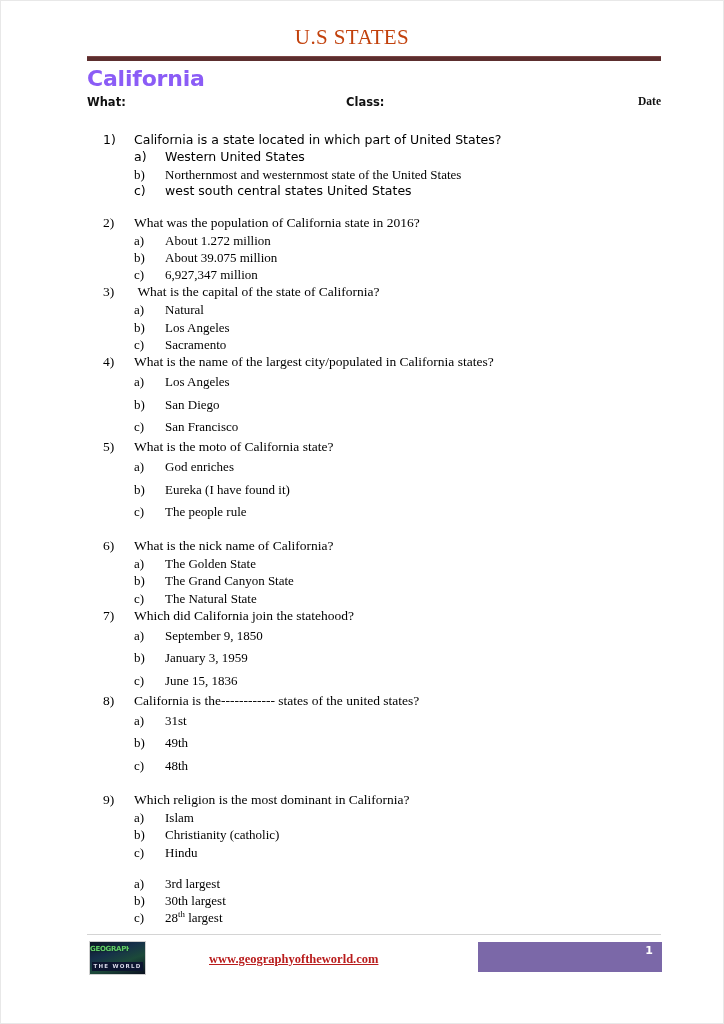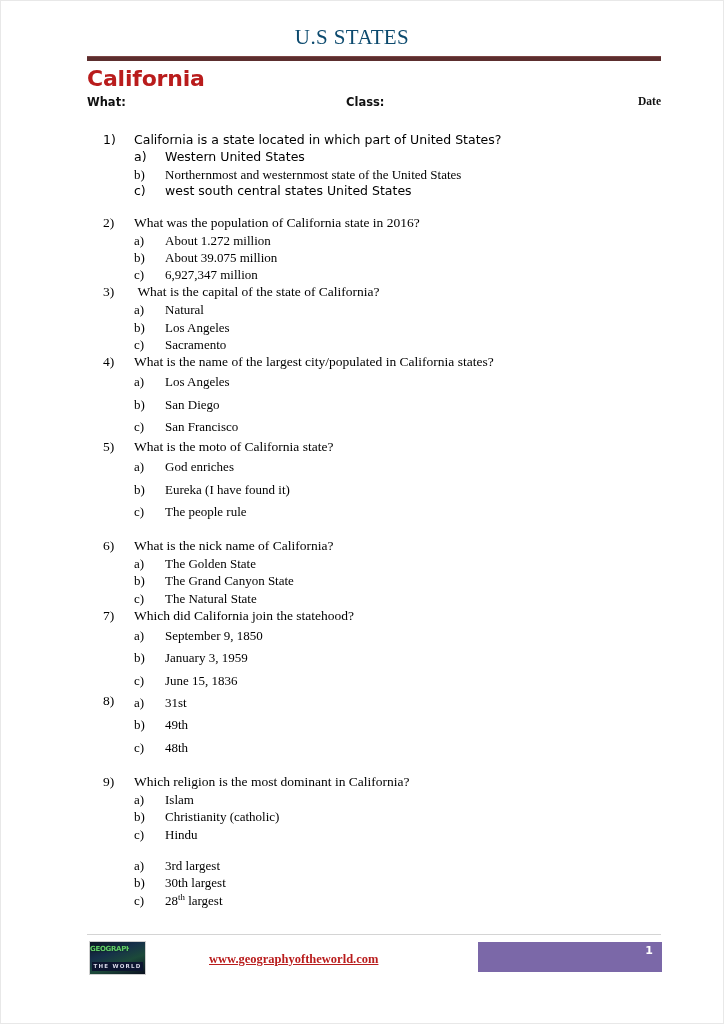--- a/index.html
+++ b/index.html
@@ -31,38 +31,38 @@
     right: 62px;
     top: 24px;
   }
 
   
   .doc-title {
     text-align: center;
     font-family: "Liberation Serif", serif;
     font-size: 21px;
     letter-spacing: 0.4px;
-    color: #0c4a6e;
+    color: #c2410c;
     line-height: 1.15;
     padding-right: 44px;
   }
   .title-rule {
     margin-top: 7px;
     height: 4px;
     background: #5c2e2e;
     border-top: 1px solid #7a4545;
   }
   .state-name {
     font-family: "DejaVu Sans", sans-serif;
     font-weight: bold;
     font-size: 22px;
     line-height: 1.15;
     margin-top: 5px;
     letter-spacing: -0.2px;
-    color: #b91c1c;
+    color: #8b5cf6;
   }
   .meta-row {
     position: relative;
     height: 20px;
     margin-top: 4px;
     font-family: "DejaVu Sans", sans-serif;
     font-weight: bold;
     font-size: 11.5px;
     color: #111111;
   }
@@ -274,21 +274,21 @@
         </div>
         <div class="q-block">
           <div class="q-line f-serif"><span class="q-num">7)</span><span>Which did California join the statehood?</span></div>
           <div class="opt-list">
             <div class="opt-line f-serif loose"><span class="opt-letter">a)</span><span>September 9, 1850</span></div>
             <div class="opt-line f-serif loose"><span class="opt-letter">b)</span><span>January 3, 1959</span></div>
             <div class="opt-line f-serif loose"><span class="opt-letter">c)</span><span>June 15, 1836</span></div>
           </div>
         </div>
         <div class="q-block gap-after">
-          <div class="q-line f-serif"><span class="q-num">8)</span></div>
+          <div class="q-line f-serif"><span class="q-num">8)</span><span>California is the------------ states of the united states?</span></div>
           <div class="opt-list">
             <div class="opt-line f-serif loose"><span class="opt-letter">a)</span><span>31st</span></div>
             <div class="opt-line f-serif loose"><span class="opt-letter">b)</span><span>49th</span></div>
             <div class="opt-line f-serif loose"><span class="opt-letter">c)</span><span>48th</span></div>
           </div>
         </div>
         <div class="q-block gap-after">
           <div class="q-line f-serif"><span class="q-num">9)</span><span>Which religion is the most dominant in California?</span></div>
           <div class="opt-list">
             <div class="opt-line f-serif"><span class="opt-letter">a)</span><span>Islam</span></div>

